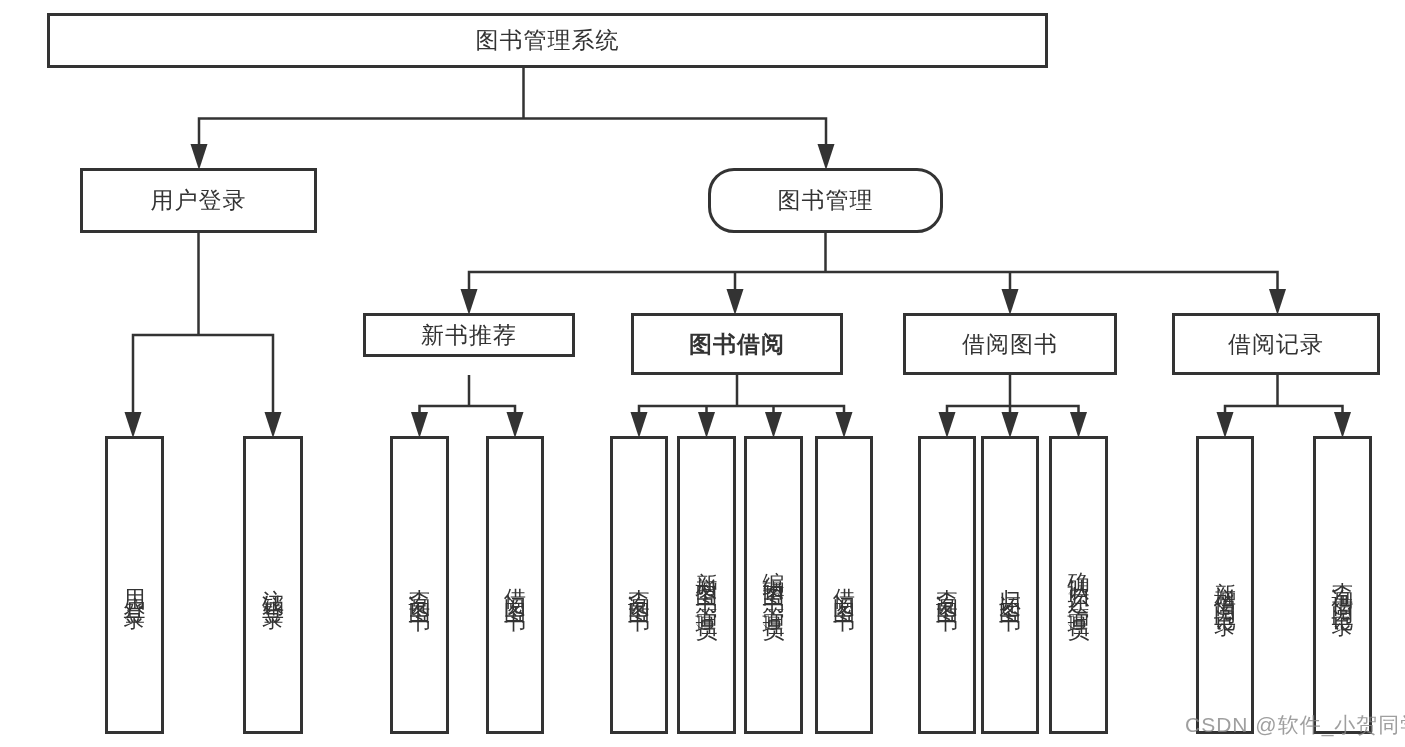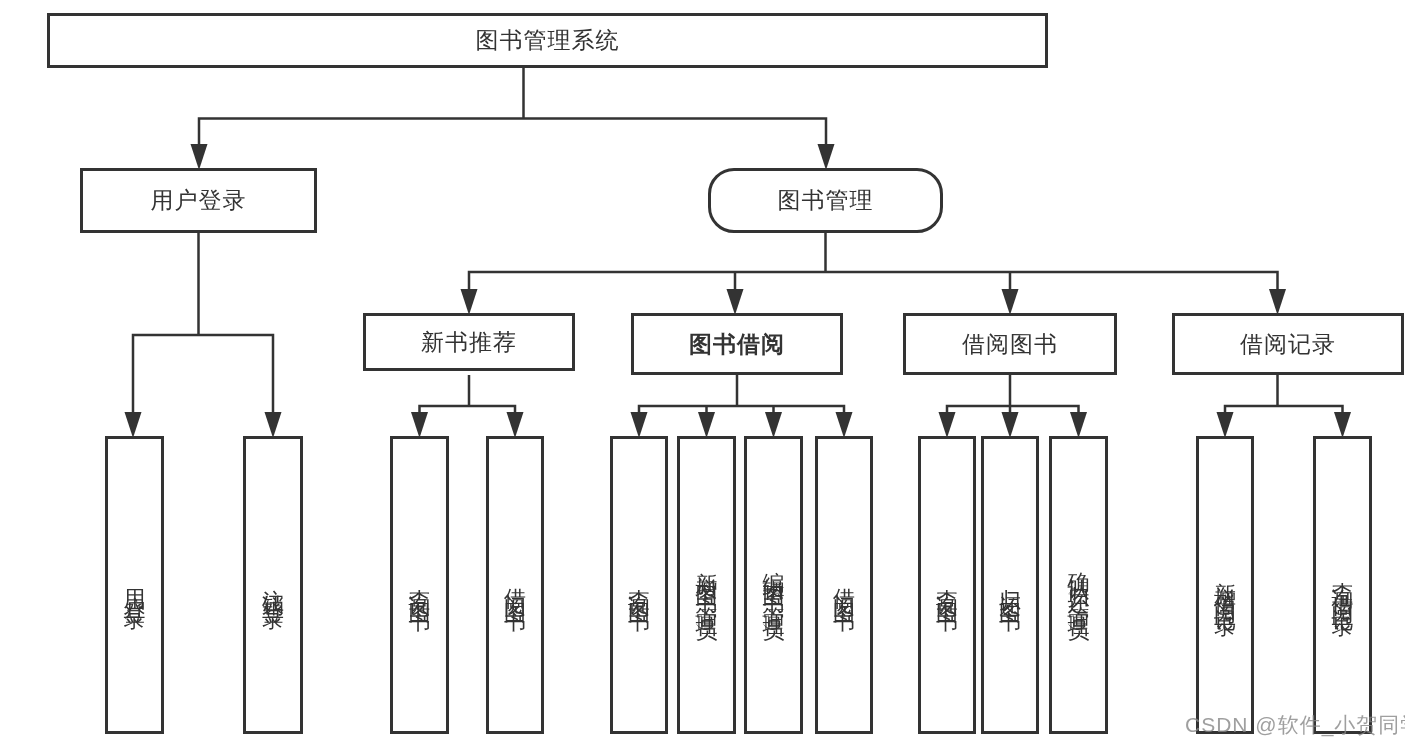--- a/index.html
+++ b/index.html
@@ -29,24 +29,24 @@
     line-height:1;
   }
   .leaf{top:436px;height:298px;}
 
   
   #n-root{left:23px;top:13px;width:1001px;height:55px;margin-left:24px;}
   
   #n-l2a{left:80px;top:168px;width:237px;height:65px;}
   #n-l2b{left:708px;top:168px;width:235px;height:65px;border-radius:26px;}
   
-  #n-l3a{left:363px;top:313px;width:212px;height:58px;}
+  #n-l3a{left:363px;top:313px;width:212px;height:44px;}
   #n-l3b{left:631px;top:313px;width:212px;height:62px;font-weight:bold;}
   #n-l3c{left:903px;top:313px;width:214px;height:62px;}
-  #n-l3d{left:1172px;top:313px;width:232px;height:62px;}
+  #n-l3d{left:1172px;top:313px;width:208px;height:62px;}
   
   #n-1a{left:105px;width:59px;}
   #n-1b{left:243px;width:60px;}
   #n-2a{left:390px;width:59px;}
   #n-2b{left:486px;width:58px;}
   #n-3a{left:610px;width:58px;}
   #n-3b{left:677px;width:59px;}
   #n-3c{left:744px;width:59px;}
   #n-3d{left:815px;width:58px;}
   #n-4a{left:918px;width:58px;}

